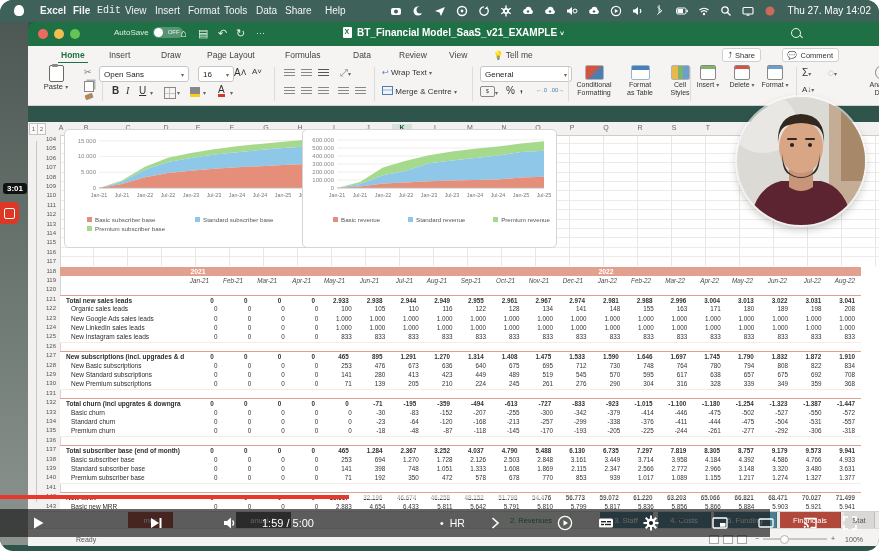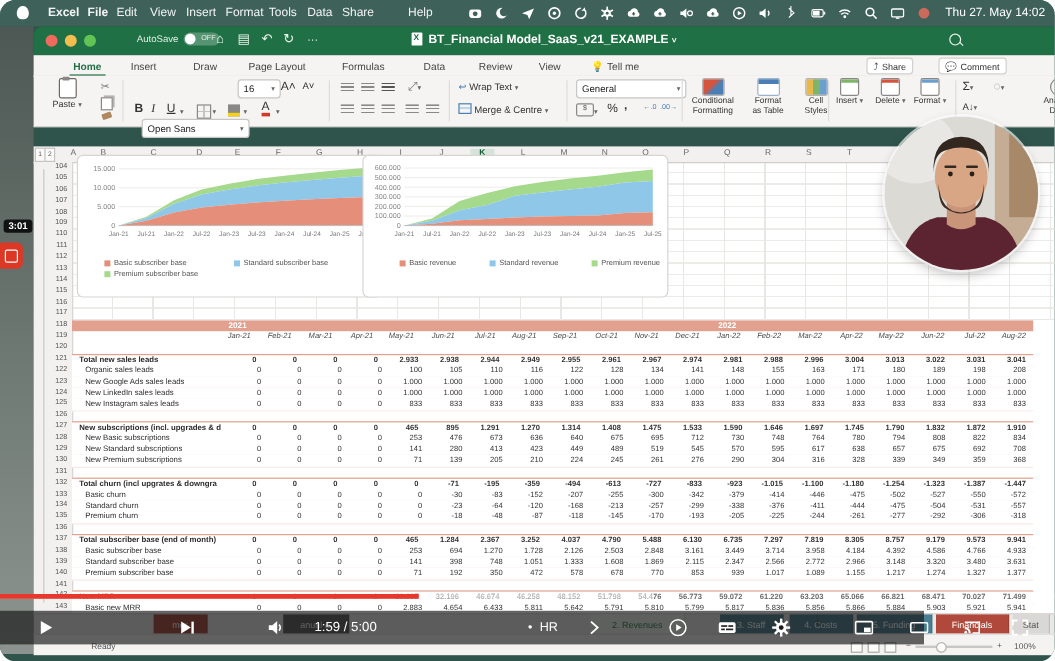--- a/index.html
+++ b/index.html
@@ -108,28 +108,28 @@
 </head>
 <body>
 
 <div class="stage">
 
   <div class="menubar">
     <div class="mb-apple"></div>
     <div id="mb-items">
         <div class="mb-item" style="left: 40px; font-weight: bold;">Excel</div>
         <div class="mb-item" style="left: 73px; font-weight: bold;">File</div>
-        <div class="mb-item" style="left: 97px;">Edit</div>
+        <div class="mb-item" style="left: 97px; font-family: Liberation Mono, monospace;">Edit</div>
         <div class="mb-item" style="left: 125px;">View</div>
         <div class="mb-item" style="left: 155px;">Insert</div>
         <div class="mb-item" style="left: 188px;">Format</div>
         <div class="mb-item" style="left: 224px;">Tools</div>
         <div class="mb-item" style="left: 256px;">Data</div>
         <div class="mb-item" style="left: 285px;">Share</div>
-        <div class="mb-item" style="left: 340px;">Help</div>
+        <div class="mb-item" style="left: 325px;">Help</div>
       </div>
     <div id="mb-tray">
         <div class="tray" style="left: 388px;">
           <svg viewBox="0 0 12 12">
             <rect x="1" y="3" width="10" height="7" rx="2" fill="#fff"></rect>
             <circle cx="6" cy="6.5" r="2" fill="#3e6159"></circle>
           </svg>
         </div>
         <div class="tray" style="left: 410px;">
           <svg viewBox="0 0 12 12">
@@ -290,21 +290,21 @@
       <div style="margin:0 auto;width:13px;height:15px;border:1.2px solid #6b6966;border-radius:2px;background:#fff;position:relative;">
           <div style="position:absolute;left:2.5px;top:-2.5px;width:6px;height:3px;background:#8a8886;border-radius:1px;"></div>
         </div>
       <div style="font-size:7.5px;"><span>Paste</span> <span class="chev">▾</span></div>
     </div>
     <div class="fmt" style="left:56px;top:4px;font-size:9px;color:#777;">✂</div>
     <div style="position:absolute;left:56px;top:18px;width:8px;height:9px;border:1px solid #8a8886;background:#fff;box-shadow:2px -2px 0 -0.5px #b5b3b1;"></div>
     <div style="position:absolute;left:57px;top:31px;width:8px;height:5px;background:#b08860;border-radius:1px;transform:rotate(-20deg);"></div>
     <div class="rsep" style="left:74px;"></div>
 
-    <div class="inputbox" style="left:90px;top:3px;width:80px;height:12px;margin-top:33px;">
+    <div class="inputbox" style="left:71px;top:3px;width:80px;height:12px;">
         <span>Open Sans</span>
         <span class="chev">▾</span>
       </div>
     <div class="inputbox" style="left:170px;top:3px;width:26px;height:12px;">
         <span>16</span>
         <span class="chev">▾</span>
       </div>
     <div class="fmt" style="left:206px;top:4px;">A˄</div>
     <div class="fmt" style="left:224px;top:4px;font-size:8px;">A˅</div>
     <div class="fmt" style="left:84px;top:22px;font-weight:bold;">B</div>

